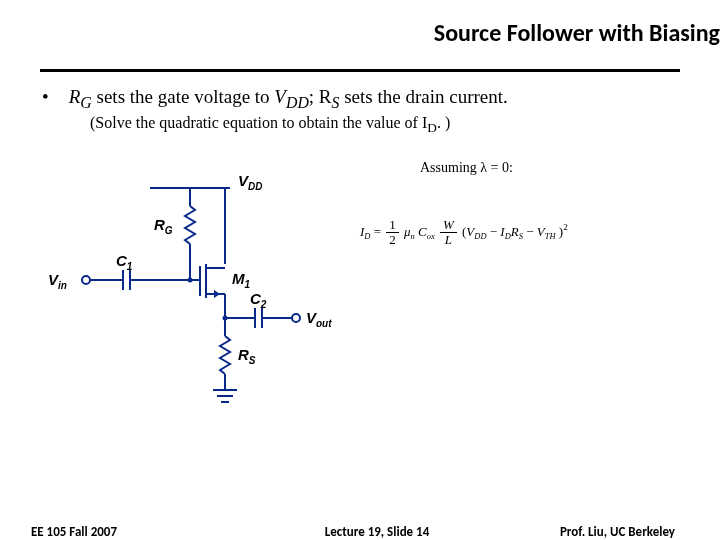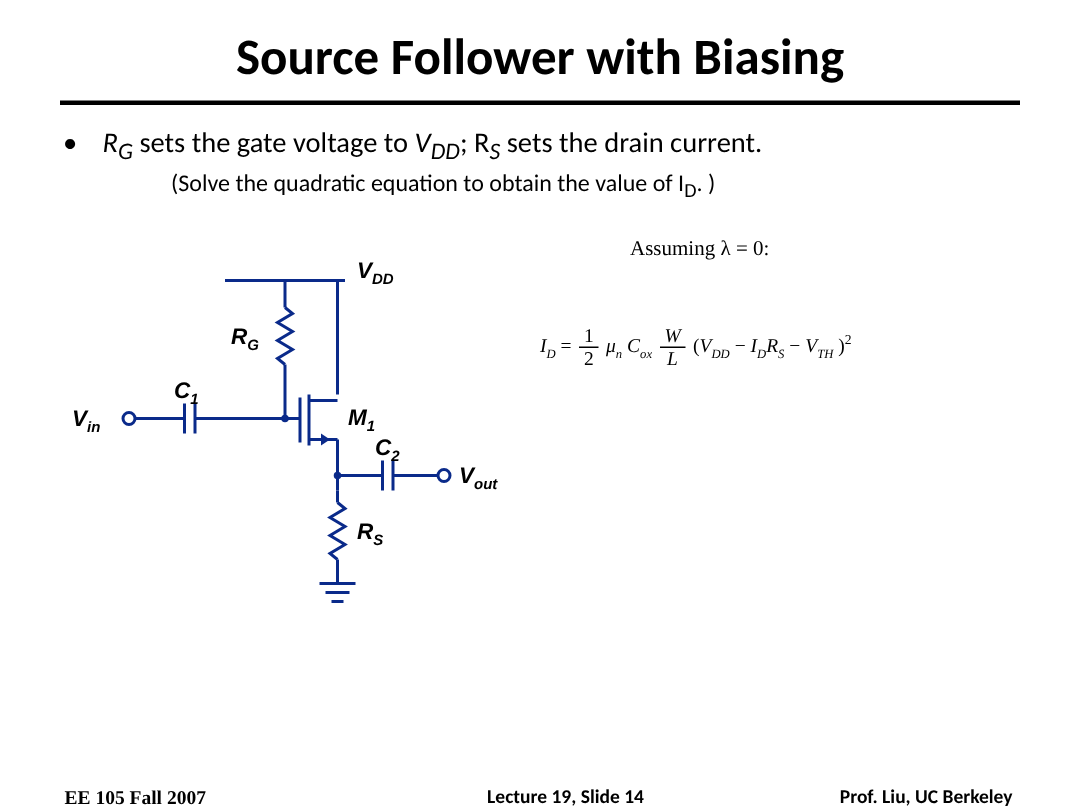--- a/index.html
+++ b/index.html
@@ -6,45 +6,45 @@
   body {
     width: 720px;
     height: 540px;
     background: #fff;
     font-family: Calibri, Arial, sans-serif;
     color: #000;
     position: relative;
     overflow: hidden;
   }
   .title {
-    text-align: center;
-    font-size: 34px;
+    text-align: right;
+    font-size: 24px;
     font-weight: 700;
     padding-top: 18px;
-    padding-bottom: 8px;
+    padding-bottom: 22px;
   }
   .hr {
     margin: 0 40px 14px 40px;
     border: none;
     border-top: 3px solid #000;
   }
   .bullets {
     margin: 0 50px;
     font-size: 19px;
   }
-  .bullets li { list-style: none; margin-bottom: 2px; }
+  .bullets li { list-style: none; margin-bottom: 2px; font-family: Liberation Serif, serif; }
   .bullets .dot::before {
     content: "•";
     display: inline-block;
     width: 22px;
     margin-left: -8px;
   }
   .sub {
     font-size: 16px;
-    margin-left: 64px;
+    margin-left: 40px;
     margin-top: 2px;
   }
   .content {
     position: relative;
     height: 320px;
   }
   .circuit {
     position: absolute;
     left: 30px;
     top: 30px;
@@ -87,21 +87,21 @@
   .equation sup { font-size: 0.7em; }
   .equation .rm { font-style: normal; }
   .footer {
     position: absolute;
     bottom: 16px;
     left: 0;
     width: 720px;
     font-size: 13px;
     font-weight: 700;
   }
-  .footer .fl { position: absolute; left: 43px; font-family: Liberation Serif, serif; }
+  .footer .fl { position: absolute; left: 31px; }
   .footer .fc { position: absolute; left: 17px; width: 720px; text-align: center; }
   .footer .fr { position: absolute; right: 45px; }
   .it { font-style: italic; }
   svg text { font-family: Arial, sans-serif; }
 </style>
 </head>
 <body>
 
 <div class="title">Source Follower with Biasing</div>
 <hr class="hr">

